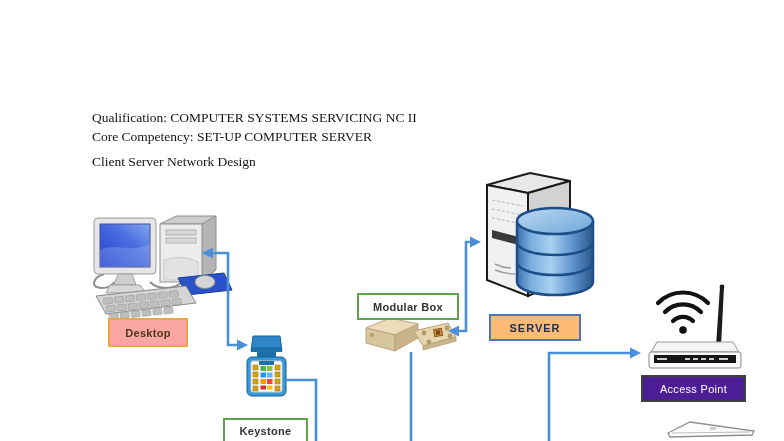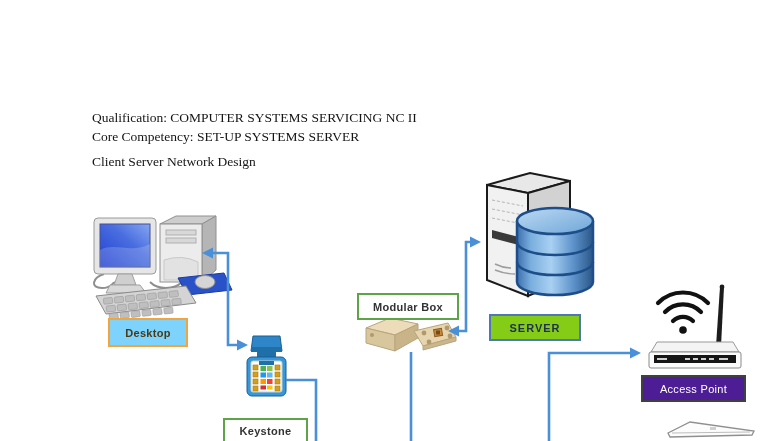--- a/index.html
+++ b/index.html
@@ -14,33 +14,33 @@
     font-size:13.5px;line-height:19px;color:#151515;white-space:pre;
   }
   #qualification-block{top:108px;}
   #diagram-title{top:152px;}
   .icon{position:absolute;}
   .node-label{
     position:absolute;display:flex;align-items:center;justify-content:center;
     font-size:11px;font-weight:600;color:#333333;letter-spacing:0.3px;
     box-sizing:border-box;background:#ffffff;
   }
-  #label-desktop{left:108px;top:318px;width:80px;height:29px;background:#7dd3fc;border:2px solid #f0a63c;color:#4a3a16;}
+  #label-desktop{left:108px;top:318px;width:80px;height:29px;background:#fca5a5;border:2px solid #f0a63c;color:#4a3a16;}
   #label-keystone{left:223px;top:406px;width:85px;height:26px;border:2px solid #5fa348;margin-top:12px;}
   #label-modular-box{left:357px;top:293px;width:102px;height:27px;border:2px solid #5fa348;text-align:center;}
-  #label-server{left:489px;top:314px;width:92px;height:27px;background:#84cc16;border:2px solid #5076b4;color:#20304f;letter-spacing:1px;}
+  #label-server{left:489px;top:314px;width:92px;height:27px;background:#fdba74;border:2px solid #5076b4;color:#20304f;letter-spacing:1px;}
   #label-access-point{left:641px;top:375px;width:105px;height:27px;background:#4c1d95;border:2px solid #404040;color:#ffffff;font-weight:500;}
   #connector-layer{position:absolute;left:0;top:0;pointer-events:none;}
 </style>
 </head>
 <body>
 
 <div class="page">
 
-  <div class="doc-text" id="qualification-block"><span>Qualification: COMPUTER SYSTEMS SERVICING NC II</span><br><span>Core Competency: SET-UP SYSTEMS SERVER</span></div>
+  <div class="doc-text" id="qualification-block"><span>Qualification: COMPUTER SYSTEMS SERVICING NC II</span><br><span>Core Competency: SET-UP COMPUTER SERVER</span></div>
   <div class="doc-text" id="diagram-title">Client Server Network Design</div>
 
   <svg class="icon" style="left:90px;top:208px" width="146" height="112" viewBox="0 0 146 112">
     <defs>
       <linearGradient id="scr" x1="0" y1="1" x2="1" y2="0">
         <stop offset="0" stop-color="#1f3fd0"></stop>
           <stop offset="0.6" stop-color="#4a6ee0"></stop>
           <stop offset="1" stop-color="#86a6f2"></stop>
       </linearGradient>
     </defs>

